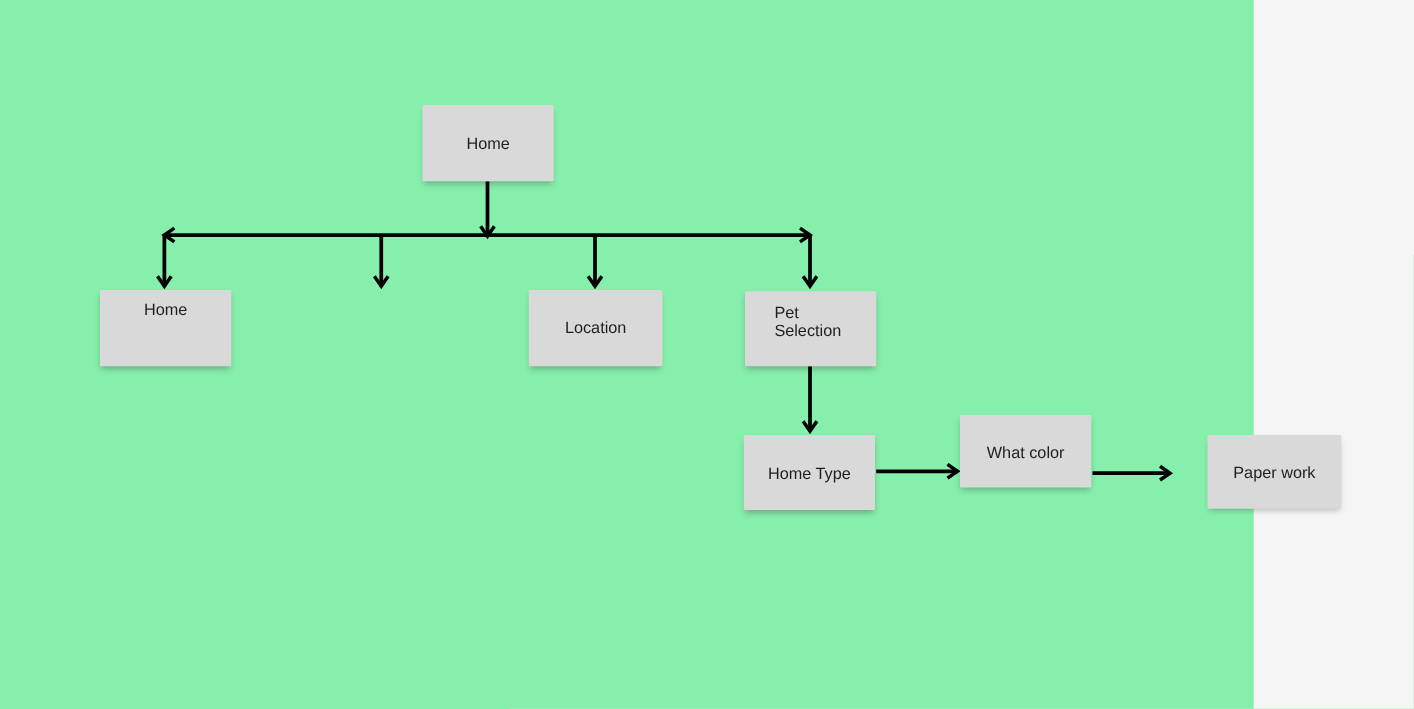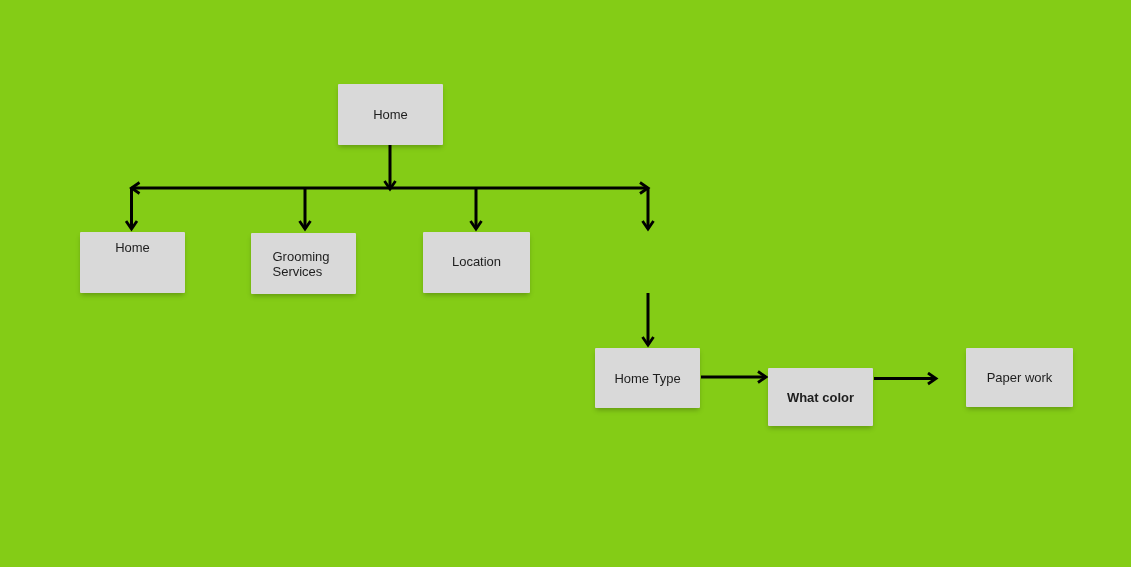--- a/index.html
+++ b/index.html
@@ -4,22 +4,22 @@
 <style>
   html, body { margin: 0; padding: 0; }
   body {
     width: 1131px; height: 567px;
     background: #f5f5f5;
     font-family: "Liberation Sans", sans-serif;
     overflow: hidden;
   }
   .canvas {
     position: relative;
-    width: 1131px; height: 567px;
-    background: #84cc16;
+    width: 1003px; height: 567px;
+    background: #86efac;
   }
   .wires {
     position: absolute; left: 0; top: 0;
     width: 1131px; height: 567px;
     pointer-events: none;
   }
   .node {
     position: absolute;
     background: #d9d9d9;
     border-radius: 1px;
@@ -36,21 +36,21 @@
   .n1 { left: 338px; top: 84px;  width: 105px; height: 61px; }
   .n2 { left: 80px;  top: 232px; width: 105px; height: 61px; align-items: flex-start; padding-top: 0; }
   .n2 .label { margin-top: 8px; }
   .n3 { left: 251px; top: 233px; width: 105px; height: 61px; }
   .n3 .label { width: 62px; text-align: left; }
   .n4 { left: 423px; top: 232px; width: 107px; height: 61px; align-items: flex-start; }
   .n4 .label { margin-top: 22px; }
   .n5 { left: 596px; top: 233px; width: 105px; height: 60px; align-items: flex-start; }
   .n5 .label { width: 58px; text-align: left; margin-top: 9px; }
   .n6 { left: 595px; top: 348px; width: 105px; height: 60px; }
-  .n7 { left: 768px; top: 368px; width: 105px; height: 58px; font-weight: bold; }
+  .n7 { left: 768px; top: 332px; width: 105px; height: 58px; }
   .n8 { left: 966px; top: 348px; width: 107px; height: 59px; }
 </style>
 </head>
 <body>
 
 <div class="canvas">
 
   <svg class="wires" width="1131" height="567" viewBox="0 0 1131 567" xmlns="http://www.w3.org/2000/svg">
     <defs>
       <marker id="chev" viewBox="0 0 14 14" refX="11" refY="7" markerWidth="14" markerHeight="14" markerUnits="userSpaceOnUse" orient="auto-start-reverse">
@@ -71,28 +71,28 @@
   </svg>
 
   <div class="node n1">
     <span class="label">Home</span>
   </div>
 
   <div class="node n2">
     <span class="label">Home</span>
   </div>
 
-  <div class="node n3">
-    <span class="label">Grooming Services</span>
-  </div>
 
   <div class="node n4">
     <span class="label">Location</span>
   </div>
 
+  <div class="node n5">
+    <span class="label">Pet Selection</span>
+  </div>
 
   <div class="node n6">
     <span class="label">Home Type</span>
   </div>
 
   <div class="node n7">
     <span class="label">What color</span>
   </div>
 
   <div class="node n8">

